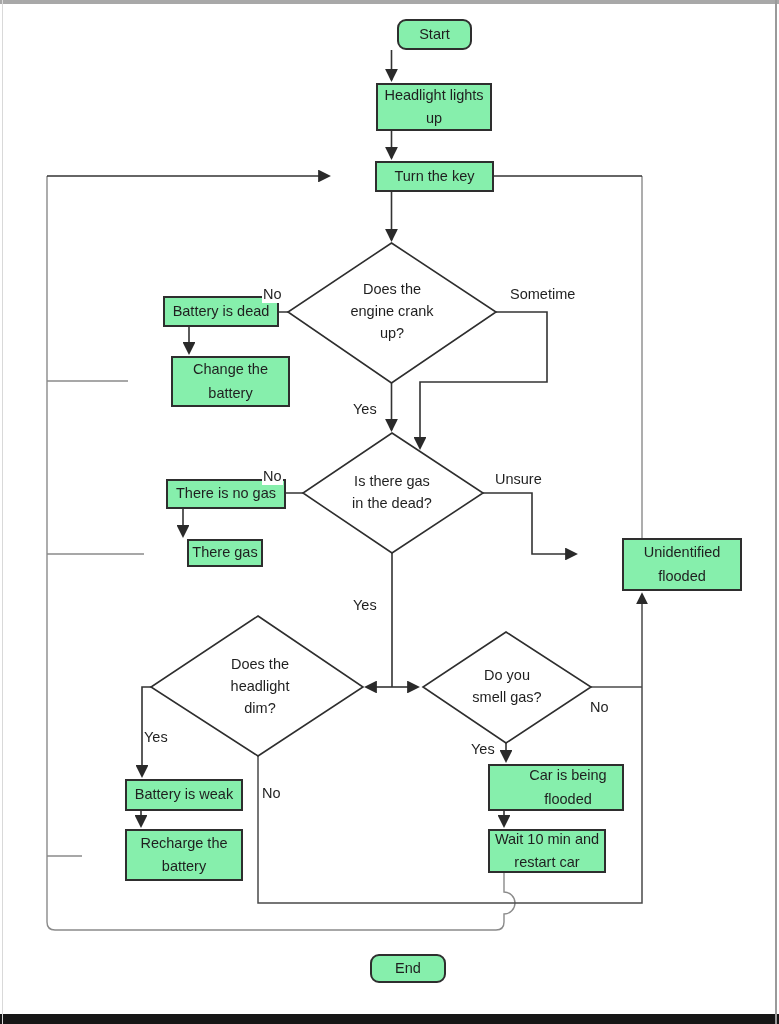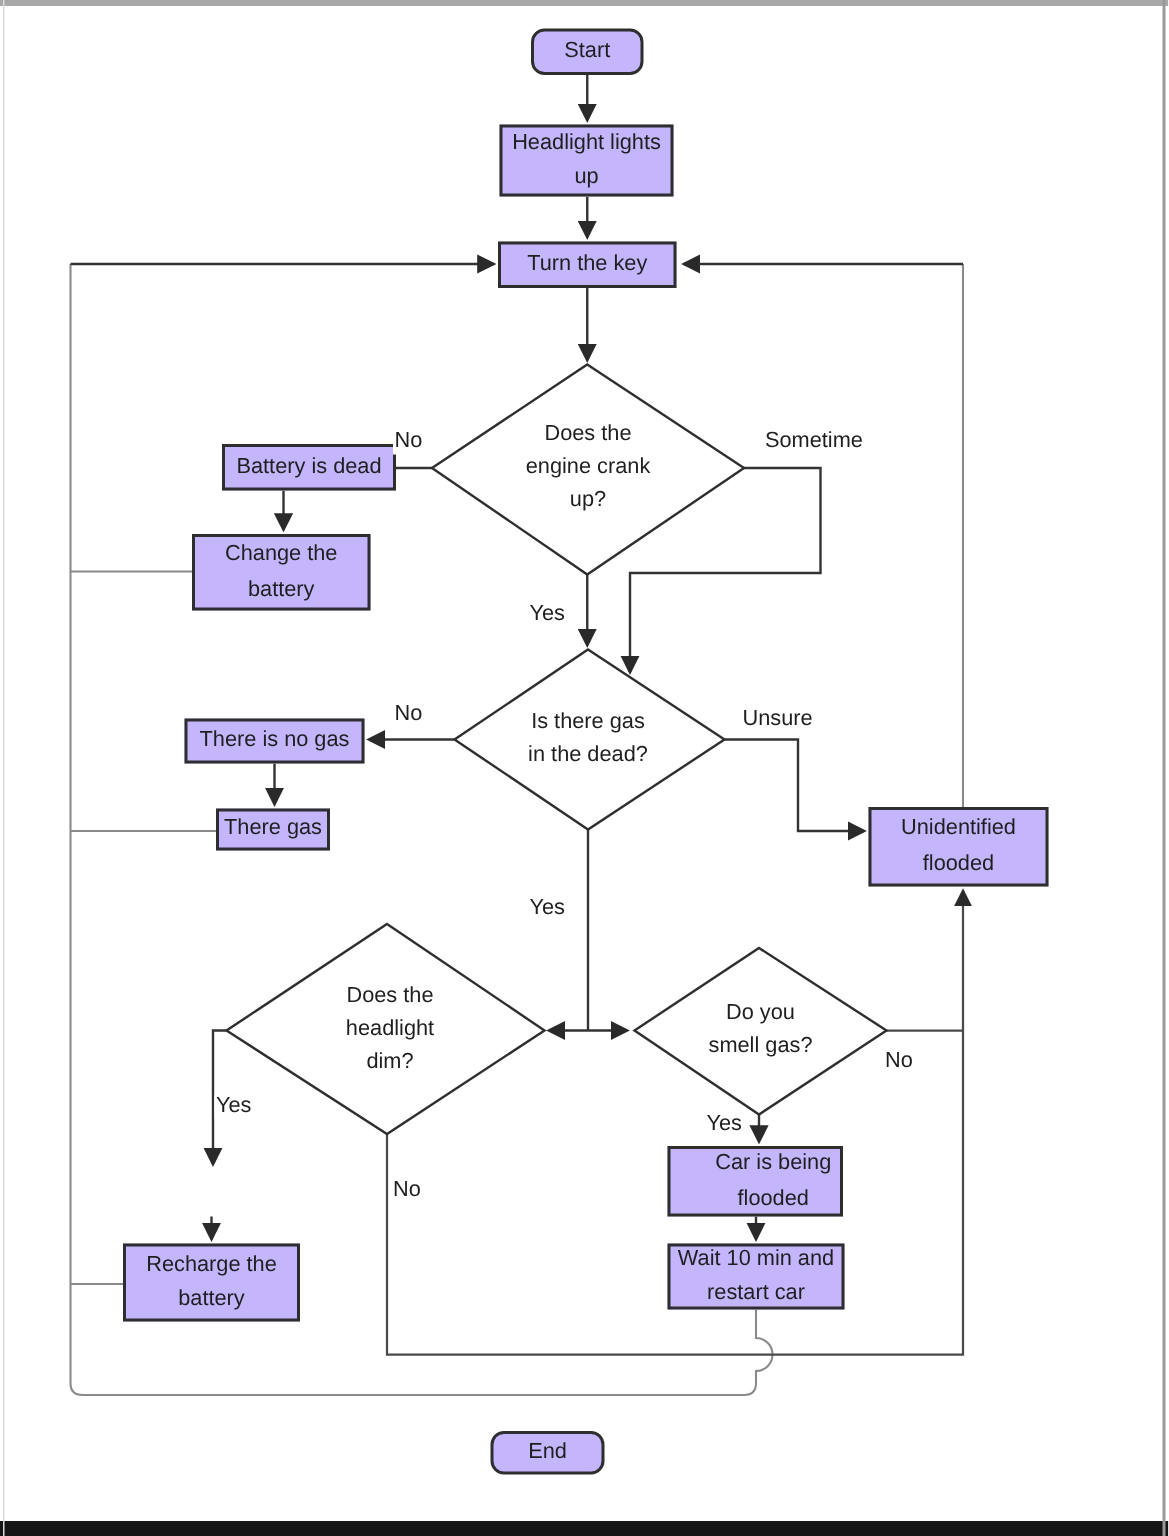--- a/index.html
+++ b/index.html
@@ -8,22 +8,22 @@
   .bar-top{position:absolute;left:0;top:0;width:779px;height:4px;background:#a8a8a8;}
   .bar-bottom{position:absolute;left:0;top:1014px;width:779px;height:10px;background:#161616;}
   .bar-right{position:absolute;left:775px;top:0;width:2px;height:1024px;background:#9a9a9a;}
   .bar-left{position:absolute;left:2px;top:0;width:1px;height:1024px;background:#d9d9d9;}
   .wires{position:absolute;left:0;top:0;}
   .edge{fill:none;stroke:#333333;stroke-width:1.6px;}
   .edge-mid{fill:none;stroke:#4a4a4a;stroke-width:1.5px;}
   .edge-light{fill:none;stroke:#8a8a8a;stroke-width:1.4px;}
   .diamond{fill:#ffffff;stroke:#2e2e2e;stroke-width:1.6px;}
   .node{position:absolute;display:flex;align-items:center;justify-content:center;
-        text-align:center;background:#c4b5fd;border:2px solid #2e2e2e;
-        font-size:14.5px;line-height:1.6;box-sizing:border-box;}
+        text-align:center;background:#86efac;border:2px solid #2e2e2e;
+        font-size:14.5px;line-height:1.6;box-sizing:border-box;margin-left:43px;}
   .pill{border-radius:9px;}
   .dtext{position:absolute;display:flex;align-items:center;justify-content:center;
          text-align:center;font-size:14.5px;line-height:1.5;background:transparent;}
   .elabel{position:absolute;font-size:14.5px;line-height:1.1;background:#ffffff;padding:0 1px;}
 </style>
 </head>
 <body>
 
 <div class="page">
 
@@ -84,46 +84,49 @@
   </div>
 
   <div class="node" style="left:333px;top:83px;width:116px;height:48px;">
     <span>Headlight lights up</span>
   </div>
 
   <div class="node" style="left:332px;top:161px;width:119px;height:31px;">
     <span>Turn the key</span>
   </div>
 
-  <div class="node" style="left:148px;top:296px;width:116px;height:31px;text-align:right;">
+  <div class="node" style="left:120px;top:296px;width:116px;height:31px;text-align:right;">
     <span>Battery is dead</span>
   </div>
 
   <div class="node" style="left:128px;top:356px;width:119px;height:51px;">
     <span style="width:88px;">Change the battery</span>
   </div>
 
   <div class="node" style="left:123px;top:479px;width:120px;height:30px;">
     <span>There is no gas</span>
   </div>
 
   <div class="node" style="left:144px;top:539px;width:76px;height:28px;">
     <span>There gas</span>
   </div>
 
   <div class="node" style="left:579px;top:538px;width:120px;height:53px;">
     <span style="width:95px;">Unidentified flooded</span>
   </div>
 
+  <div class="node" style="left:82px;top:779px;width:118px;height:32px;">
+    <span>Battery is weak</span>
+  </div>
 
   <div class="node" style="left:82px;top:829px;width:118px;height:52px;">
     <span style="width:95px;">Recharge the battery</span>
   </div>
 
-  <div class="node" style="left:445px;top:764px;width:117px;height:47px;padding-left:24px;">
+  <div class="node" style="left:445px;top:764px;width:136px;height:47px;padding-left:24px;">
     <span style="width:92px;">Car is being flooded</span>
   </div>
 
   <div class="node" style="left:445px;top:829px;width:118px;height:44px;">
     <span style="width:112px;">Wait 10 min and restart car</span>
   </div>
 
   <div class="node pill" style="left:327px;top:954px;width:76px;height:29px;">
     <span>End</span>
   </div>

